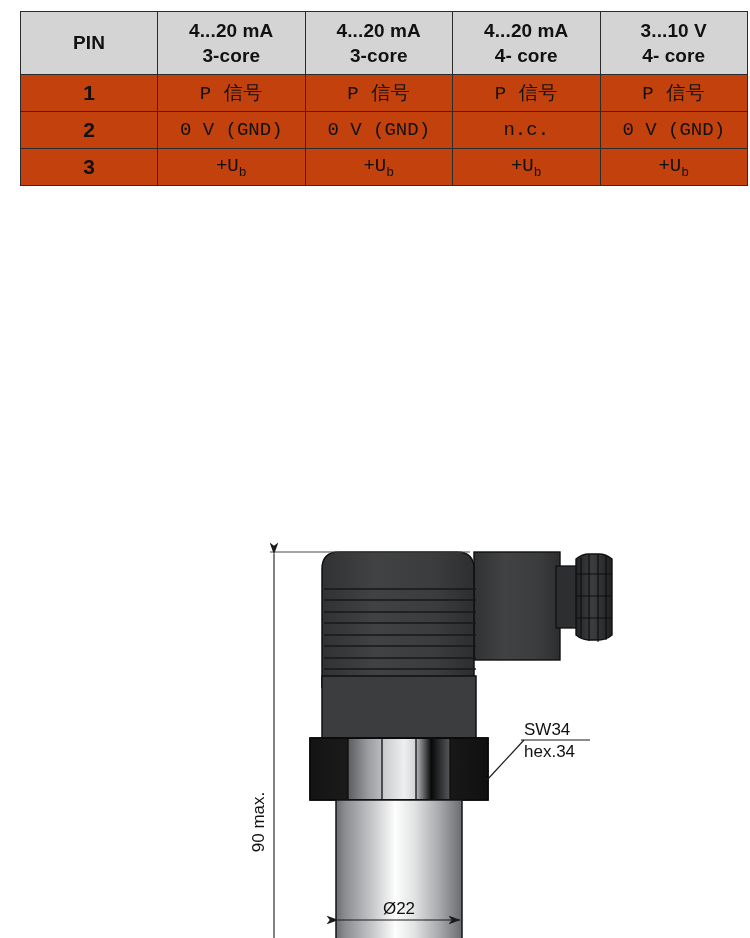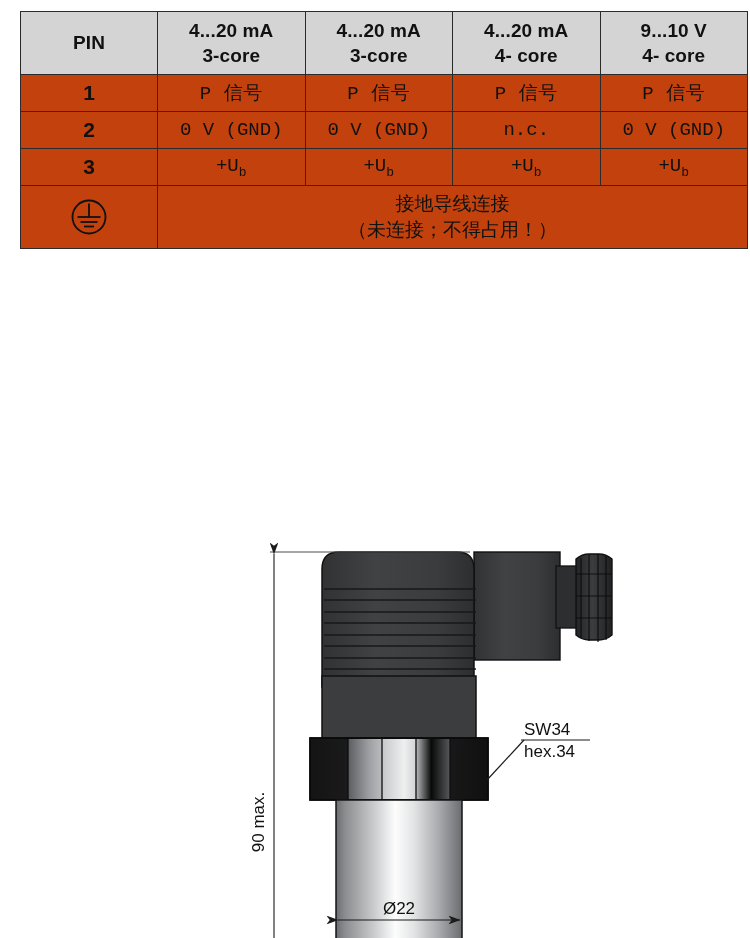--- a/index.html
+++ b/index.html
@@ -96,21 +96,21 @@
         </th>
         <th class="col-sig">
           <span>4...20 mA</span>
           <span class="l2">3-core</span>
         </th>
         <th class="col-sig">
           <span>4...20 mA</span>
           <span class="l2">4- core</span>
         </th>
         <th class="col-sig">
-          <span>9...10 V</span>
+          <span>3...10 V</span>
           <span class="l2">4- core</span>
         </th>
       </tr>
     </thead>
     <tbody>
       <tr>
         <td class="pin-num">1</td>
         <td class="sig cjk psig">P 信号</td>
         <td class="sig cjk psig">P 信号</td>
         <td class="sig cjk psig">P 信号</td>
@@ -123,37 +123,20 @@
         <td class="sig">n.c.</td>
         <td class="sig">0 V (GND)</td>
       </tr>
       <tr>
         <td class="pin-num">3</td>
         <td class="sig"><span>+U</span><span class="sub">b</span></td>
         <td class="sig"><span>+U</span><span class="sub">b</span></td>
         <td class="sig"><span>+U</span><span class="sub">b</span></td>
         <td class="sig"><span>+U</span><span class="sub">b</span></td>
       </tr>
-      <tr class="ground-row">
-        <td class="ground-cell">
-          <div class="ground-icon-box">
-            <svg width="42" height="42" viewBox="0 0 42 42" aria-hidden="true">
-              <circle cx="21" cy="21" r="16.5" fill="none" stroke="#111111" stroke-width="1.8"></circle>
-              <line x1="21" y1="7.5" x2="21" y2="21" stroke="#111111" stroke-width="1.8"></line>
-              <line x1="9.5" y1="21" x2="32.5" y2="21" stroke="#111111" stroke-width="1.8"></line>
-              <line x1="12.5" y1="26" x2="29.5" y2="26" stroke="#111111" stroke-width="1.8"></line>
-              <line x1="16" y1="30.5" x2="26" y2="30.5" stroke="#111111" stroke-width="1.8"></line>
-            </svg>
-          </div>
-        </td>
-        <td class="ground-text" colspan="4">
-          <span>接地导线连接</span>
-          <span class="l2">（未连接；不得占用！）</span>
-        </td>
-      </tr>
     </tbody>
   </table>
 </div>
 
 <div id="drawing">
   <svg width="750" height="676" viewBox="0 0 750 676">
     <defs>
 
       <linearGradient id="metalBody" x1="0" y1="0" x2="1" y2="0">
         <stop offset="0.00" stop-color="#6b6d70"></stop>

